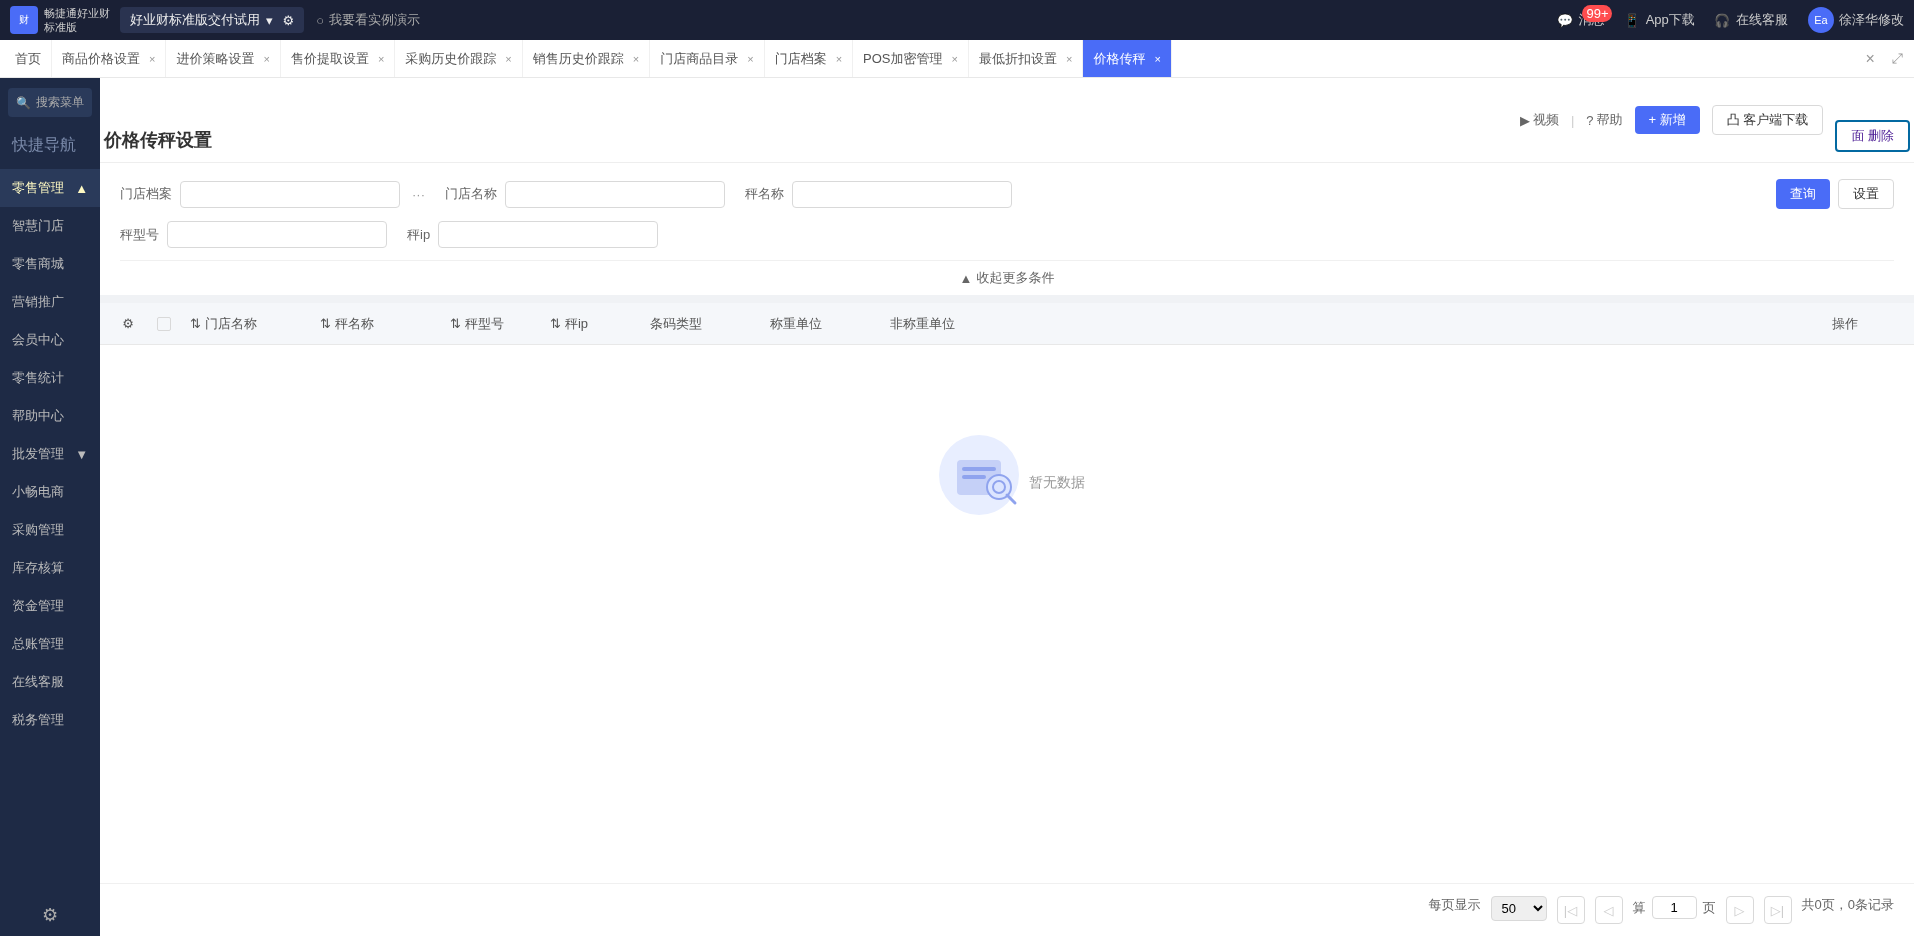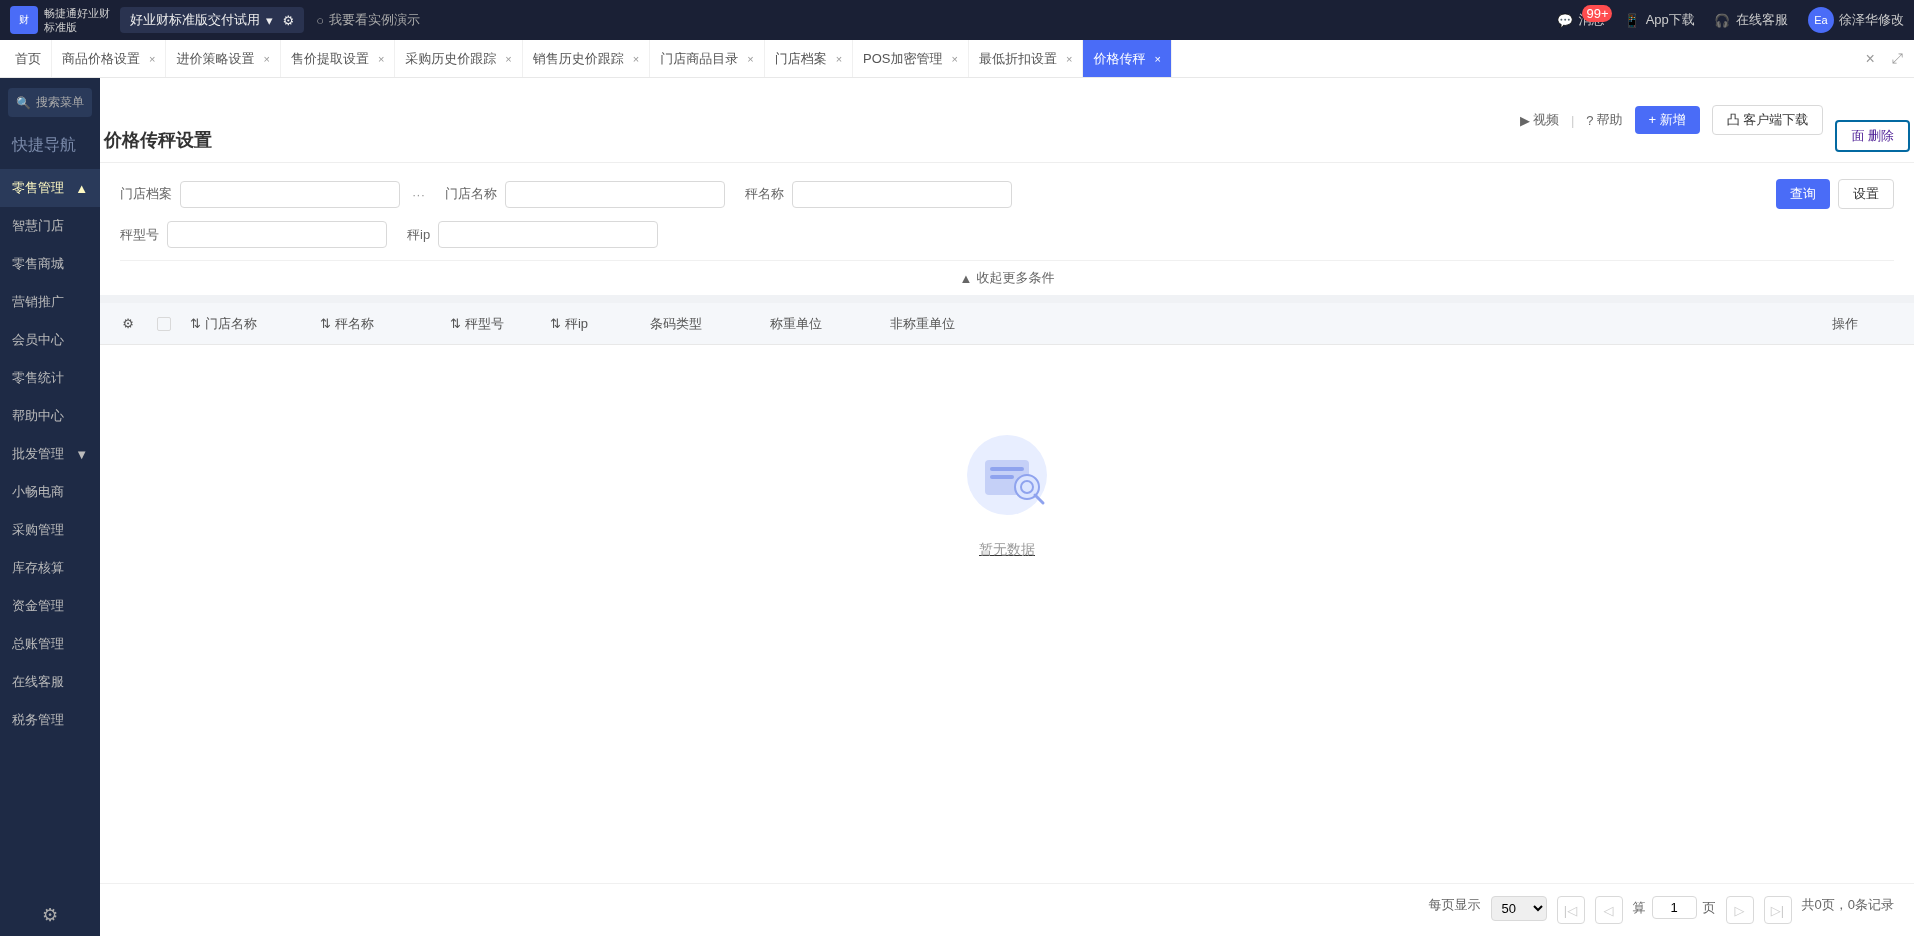--- a/index.html
+++ b/index.html
@@ -76,21 +76,21 @@
     .th-store { width: 130px; }
     .th-scale-name { width: 130px; }
     .th-model { width: 100px; }
     .th-ip { width: 100px; }
     .th-barcode { width: 120px; }
     .th-weight-unit { width: 120px; }
     .th-non-weight { flex: 1; }
     .th-action { width: 80px; }
 
     
-    .empty-state { display: flex; flex-direction: column; align-items: center; justify-content: center; padding: 80px 0; text-decoration: underline; }
+    .empty-state { display: flex; flex-direction: row; align-items: center; justify-content: center; padding: 80px 0; }
     .empty-icon { width: 100px; height: 100px; margin-bottom: 16px; }
     .empty-text { color: #999; font-size: 14px; }
 
     
     .pagination { display: flex; align-items: flex-start; justify-content: flex-end; padding: 12px 20px; background: #fff; border-top: 1px solid #f0f0f0; gap: 10px; flex-shrink: 0; }
     .pagination-label { color: #666; font-size: 13px; }
     .pagination-select { border: 1px solid #d9d9d9; border-radius: 4px; padding: 3px 6px; font-size: 13px; }
     .pagination-btn { width: 28px; height: 28px; display: flex; align-items: center; justify-content: center; border: 1px solid #d9d9d9; border-radius: 4px; cursor: pointer; color: #555; background: #fff; font-size: 13px; }
     .pagination-btn.disabled { color: #ccc; cursor: not-allowed; }
     .pagination-page { display: flex; align-items: center; gap: 6px; color: #666; font-size: 13px; }

